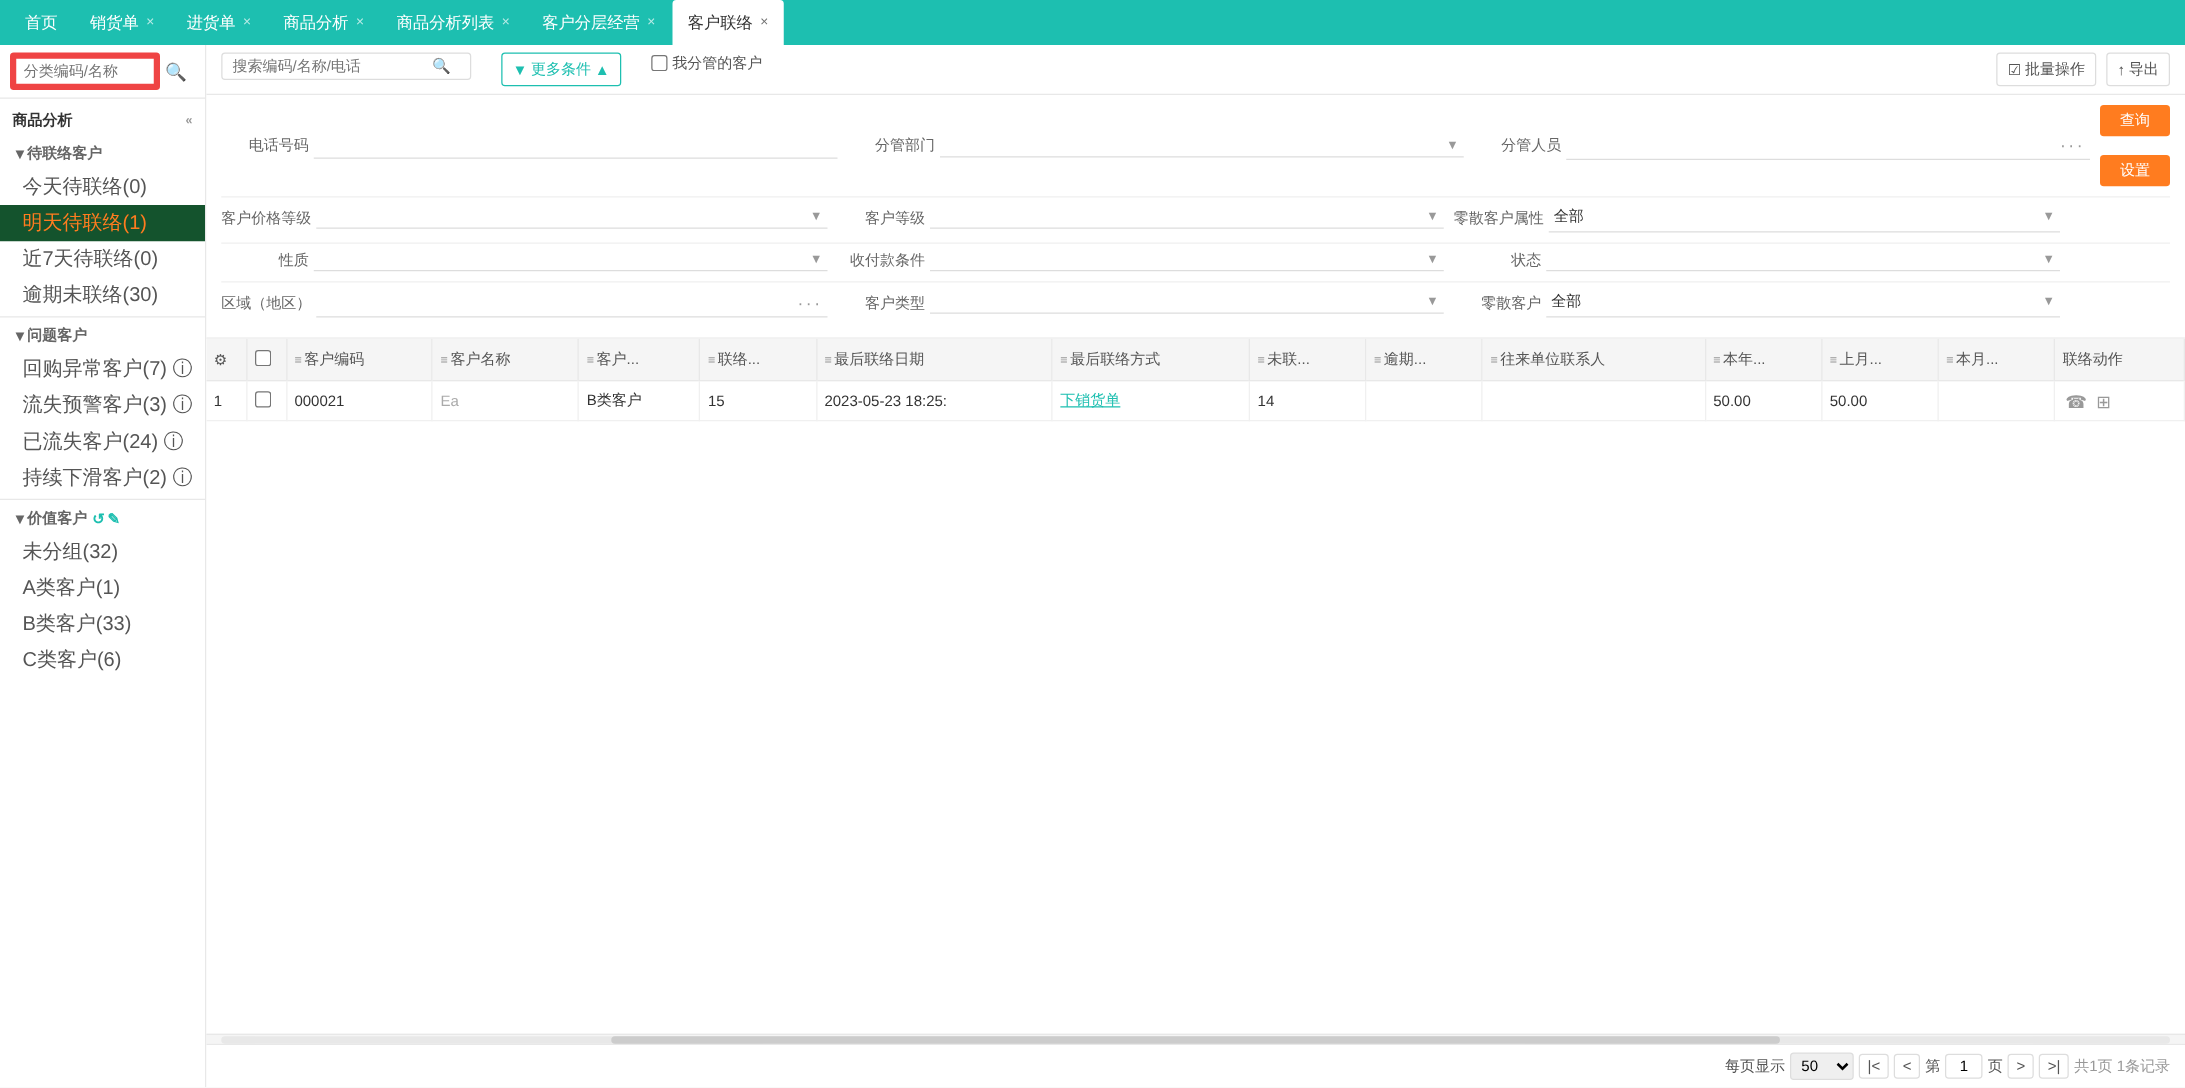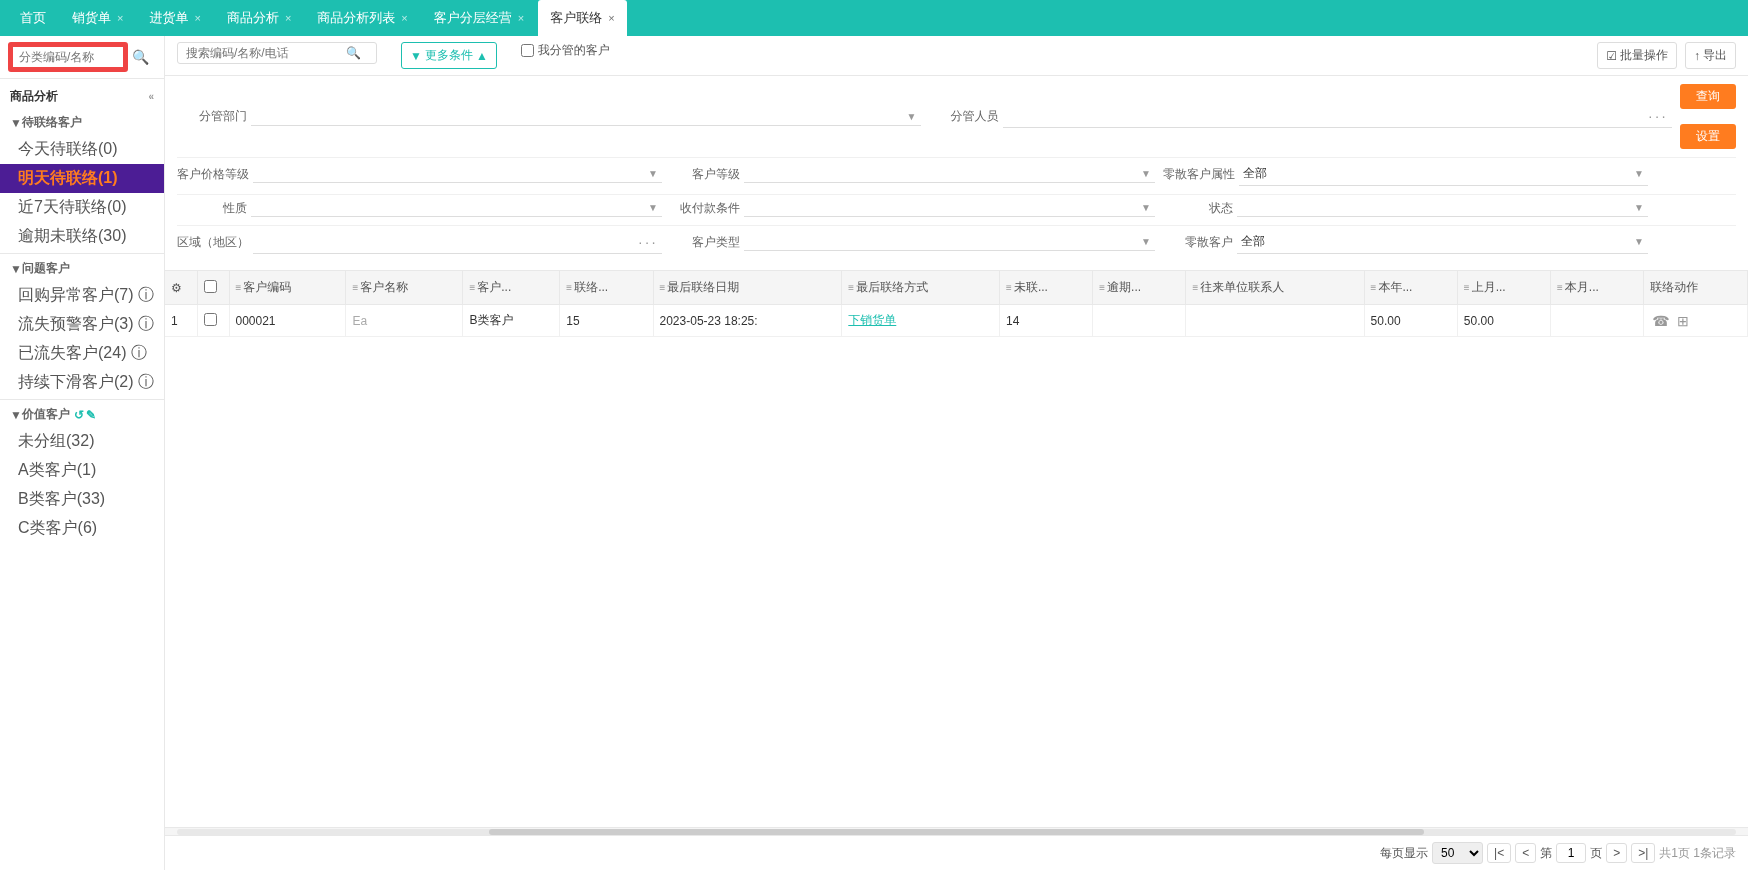--- a/index.html
+++ b/index.html
@@ -89,21 +89,21 @@
       color: #666;
       font-weight: bold;
     }
     .sidebar-item {
       padding: 4px 10px 4px 18px;
       font-size: 16px;
       color: #555;
       cursor: pointer;
       white-space: nowrap;
     }
-    .sidebar-item.active { background: #4c1d95; color: #ff7c1f; font-weight: bold; }
+    .sidebar-item.active { background: #14532d; color: #ff7c1f; font-weight: normal; }
     .sidebar-divider { height: 1px; background: #e8e8e8; margin: 2px 0; }
 
     
     .content-area {
       flex: 1;
       display: flex;
       flex-direction: column;
       overflow: hidden;
       background: #f5f5f5;
     }
@@ -467,20 +467,24 @@
         <div class="export-btn">
           <span>↑</span>
           <span>导出</span>
         </div>
       </div>
     </div>
 
     <div class="filter-panel">
 
       <div class="filter-row">
+        <div class="filter-field">
+          <span class="filter-label">电话号码</span>
+          <input class="filter-input" type="text" value="" style="">
+        </div>
         <div class="filter-field">
           <span class="filter-label">分管部门</span>
           <div class="filter-select">
             <span></span>
             <span class="filter-arrow">▼</span>
           </div>
         </div>
         <div class="filter-field">
           <span class="filter-label">分管人员</span>
           <div class="filter-select-dots">

